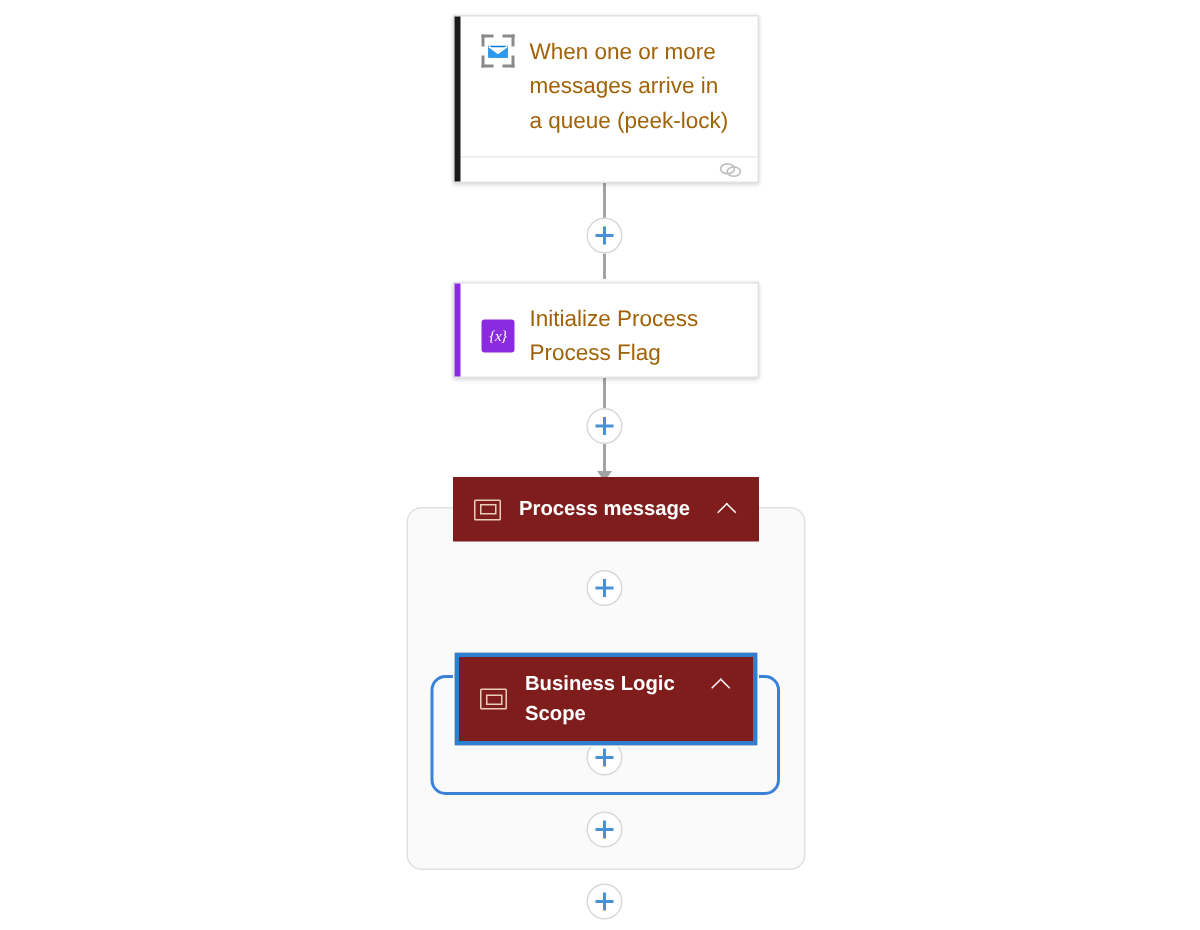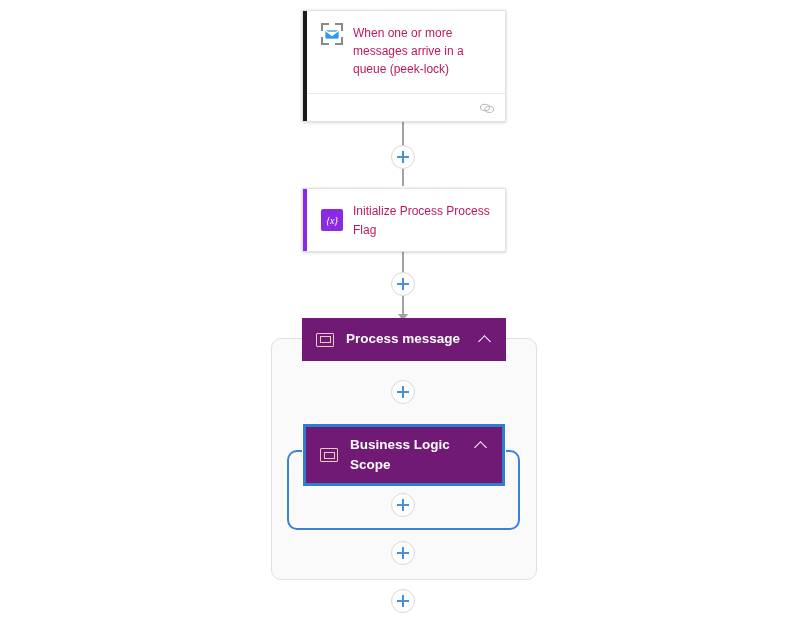--- a/index.html
+++ b/index.html
@@ -85,23 +85,23 @@
     width: 4px;
   }
   .card-body {
     display: flex;
     align-items: flex-start;
     padding: 12px 14px 12px 18px;
     gap: 10px;
     flex: 1;
   }
   .card-title {
-    font-size: 12px;
+    font-size: 15px;
     line-height: 1.52;
-    color: #be185d;
+    color: #a16207;
     padding-top: 1px;
   }
   .card-footer {
     border-top: 1px solid #eaeaea;
     height: 27px;
     display: flex;
     align-items: center;
     justify-content: flex-end;
     padding-right: 10px;
   }
@@ -147,32 +147,33 @@
   
   .icon-comment {
     width: 16px; height: 14px;
     position: relative;
     opacity: 0.55;
   }
 
   
   .scope-header {
     position: absolute;
-    background: #701a75;
+    background: #7f1d1d;
     box-sizing: border-box;
     display: flex;
     align-items: center;
     padding: 0 14px 0 14px;
     gap: 12px;
     z-index: 7;
     cursor: pointer;
   }
   .scope-header.selected {
     border: 3px solid #2f7fd1;
     outline: 1px solid #ffffff;
+    margin-top: 11px;
   }
   .scope-title {
     font-size: 13.5px;
     font-weight: bold;
     color: #ffffff;
     line-height: 1.5;
     flex: 1;
   }
   .icon-scope {
     width: 18px; height: 14px;

